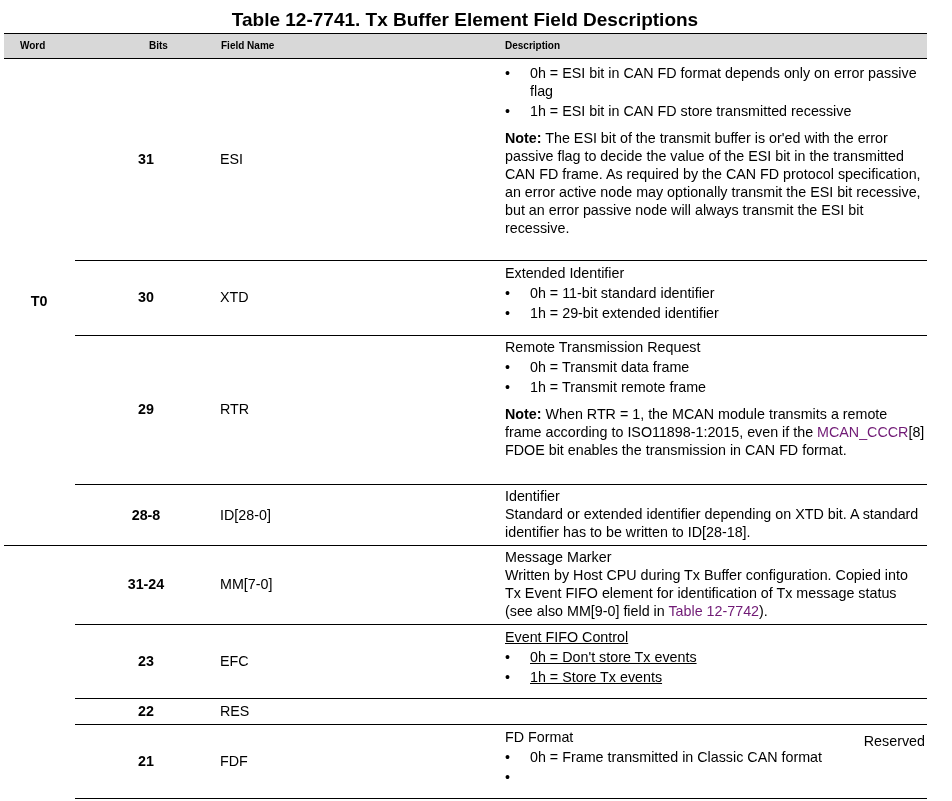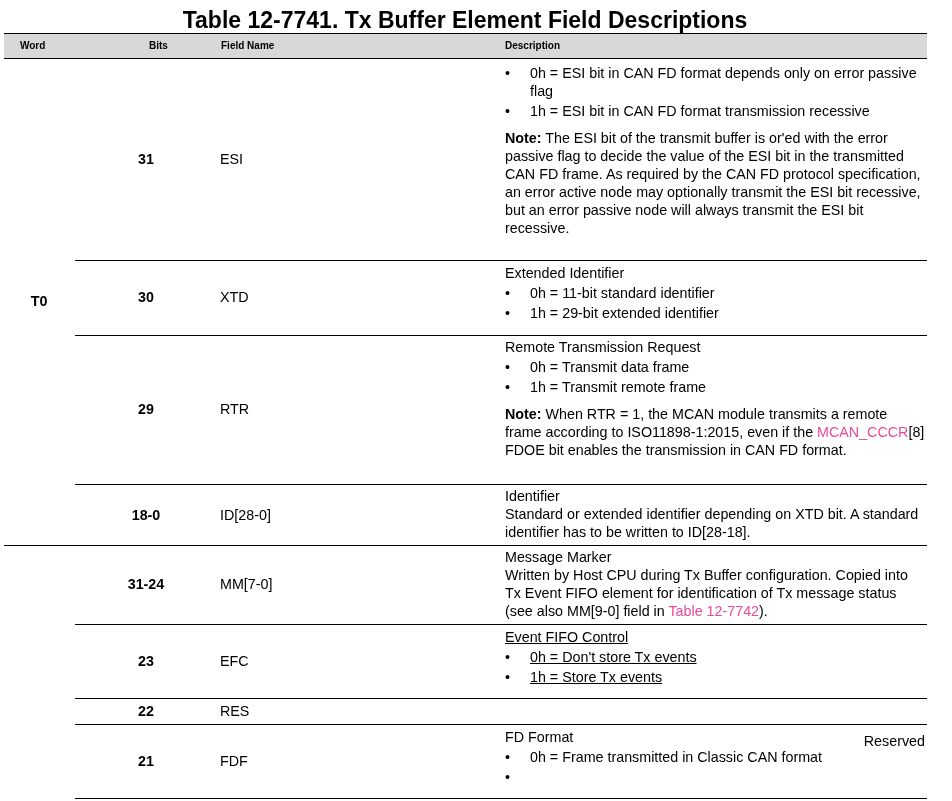--- a/index.html
+++ b/index.html
@@ -1,32 +1,32 @@
 <!DOCTYPE html>
 <html><head>
 <meta charset="utf-8">
 <style>
   html, body { margin:0; padding:0; background:#ffffff; }
   body { width:952px; height:801px; overflow:hidden; position:relative;
          font-family:"Liberation Sans", sans-serif; color:#000; font-size:14.3px; }
   .title { position:absolute; left:0; top:9px; width:930px; text-align:center;
-           font-weight:bold; font-size:23px; line-height:22px; }
+           font-weight:bold; font-size:19px; line-height:22px; }
   .hdr { position:absolute; left:4px; top:33px; width:923px; height:24px;
          background:#d8d8d8; border-top:1px solid #000; border-bottom:1px solid #000; }
   .hdr span { position:absolute; top:3px; font-weight:bold; font-size:10px; line-height:18px; }
   .hline { position:absolute; height:1px; background:#000; }
   .cell { position:absolute; line-height:18px; }
   .center { text-align:center;font-weight:bold; }
   .desc { position:absolute; left:505px; width:420px; line-height:18px; }
   .desc p { margin:0; }
   .desc ul { list-style:none; margin:0; padding:0; }
   .desc li { position:relative; padding-left:25px; margin-top:2px; }
   .desc li .bullet { position:absolute; left:0; top:0; }
   .note { margin-top:9px !important; }
-  .link { color:#ec4899; }
+  .link { color:#701a75; }
   b { font-weight:bold; }
 </style>
 </head>
 <body>
 
 <div class="title">Table 12-7741. Tx Buffer Element Field Descriptions</div>
 
 <div class="hdr">
   <span style="left:16px">Word</span>
   <span style="left:145px">Bits</span>
@@ -44,21 +44,21 @@
 <div class="hline" style="left:75px; width:852px; top:698px;"></div>
 <div class="hline" style="left:75px; width:852px; top:724px;"></div>
 <div class="hline" style="left:75px; width:852px; top:798px;"></div>
 
 <div>
   <div class="cell center" style="left:110px; width:72px; top:150px;">31</div>
   <div class="cell" style="left:220px; top:150px;">ESI</div>
   <div class="desc" style="top:62px;">
     <ul>
       <li><span class="bullet">•</span><span>0h = ESI bit in CAN FD format depends only on error passive flag</span></li>
-      <li><span class="bullet">•</span><span>1h = ESI bit in CAN FD format transmission recessive</span></li>
+      <li><span class="bullet">•</span><span>1h = ESI bit in CAN FD store transmitted recessive</span></li>
     </ul>
     <p class="note"><b>Note:</b><span> The ESI bit of the transmit buffer is or'ed with the error passive flag to decide the value of the ESI bit in the transmitted CAN FD frame. As required by the CAN FD protocol specification, an error active node may optionally transmit the ESI bit recessive, but an error passive node will always transmit the ESI bit recessive.</span></p>
   </div>
 </div>
 
 <div>
   <div class="cell center" style="left:110px; width:72px; top:288px;">30</div>
   <div class="cell" style="left:220px; top:288px;">XTD</div>
   <div class="desc" style="top:264px;">
     <p>Extended Identifier</p>
@@ -76,21 +76,21 @@
     <p>Remote Transmission Request</p>
     <ul>
       <li><span class="bullet">•</span><span>0h = Transmit data frame</span></li>
       <li><span class="bullet">•</span><span>1h = Transmit remote frame</span></li>
     </ul>
     <p class="note"><b>Note:</b><span> When RTR = 1, the MCAN module transmits a remote frame according to ISO11898-1:2015, even if the </span><span class="link">MCAN_CCCR</span><span>[8] FDOE bit enables the transmission in CAN FD format.</span></p>
   </div>
 </div>
 
 <div>
-  <div class="cell center" style="left:110px; width:72px; top:506px;">18-0</div>
+  <div class="cell center" style="left:110px; width:72px; top:506px;">28-8</div>
   <div class="cell" style="left:220px; top:506px;">ID[28-0]</div>
   <div class="desc" style="top:487px;">
     <p>Identifier</p>
     <p>Standard or extended identifier depending on XTD bit. A standard identifier has to be written to ID[28-18].</p>
   </div>
 </div>
 
 <div>
   <div class="cell center" style="left:110px; width:72px; top:575px;">31-24</div>
   <div class="cell" style="left:220px; top:575px;">MM[7-0]</div>

